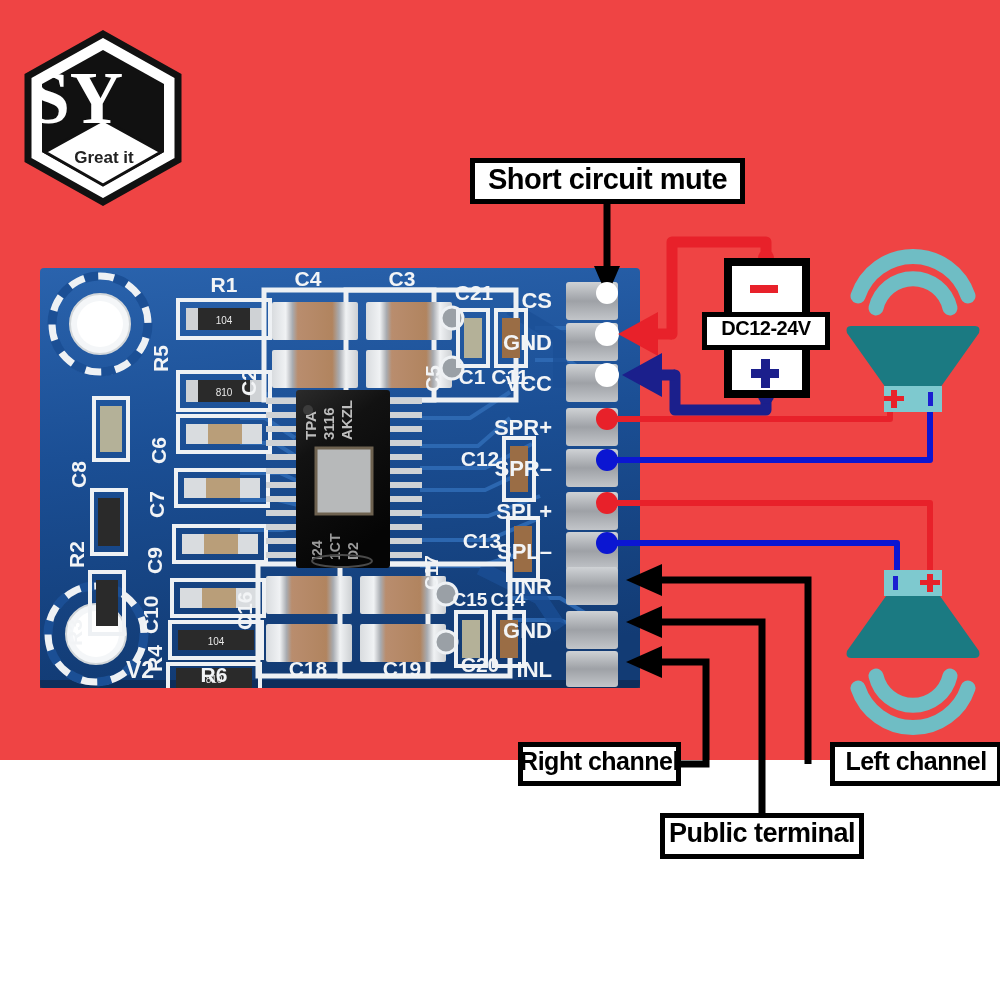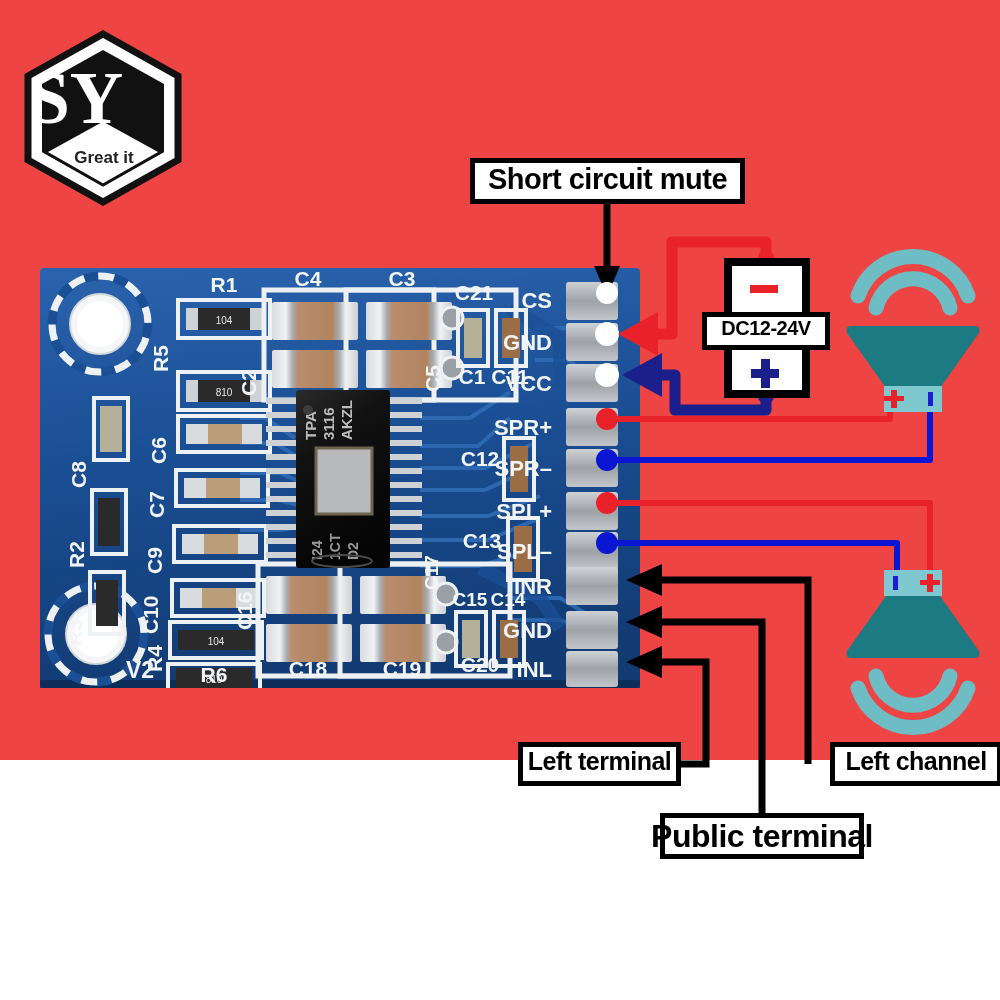--- a/index.html
+++ b/index.html
@@ -419,24 +419,24 @@
       <path d="M876 676 A38 38 0 0 0 950 676" fill="none" stroke="#6fbdc4" stroke-width="15" stroke-linecap="round"></path>
       <path d="M858 688 A58 58 0 0 0 968 688" fill="none" stroke="#6fbdc4" stroke-width="15" stroke-linecap="round"></path>
     </g>
   </svg>
 
   <div class="callout" style="left:470px;top:158px;width:275px;height:46px;font-size:29px;">
     <span>Short circuit mute</span>
   </div>
 
   <div class="callout" style="left:518px;top:742px;width:163px;height:44px;font-size:25px;">
-    <span>Left terminal</span>
+    <span>Right channel</span>
   </div>
 
   <div class="callout" style="left:830px;top:742px;width:172px;height:44px;font-size:25px;">
     <span>Left channel</span>
   </div>
 
-  <div class="callout" style="left:660px;top:813px;width:204px;height:46px;font-size:32px;">
+  <div class="callout" style="left:660px;top:813px;width:204px;height:46px;font-size:27px;">
     <span>Public terminal</span>
   </div>
 
 </div>
 
 </body></html>

